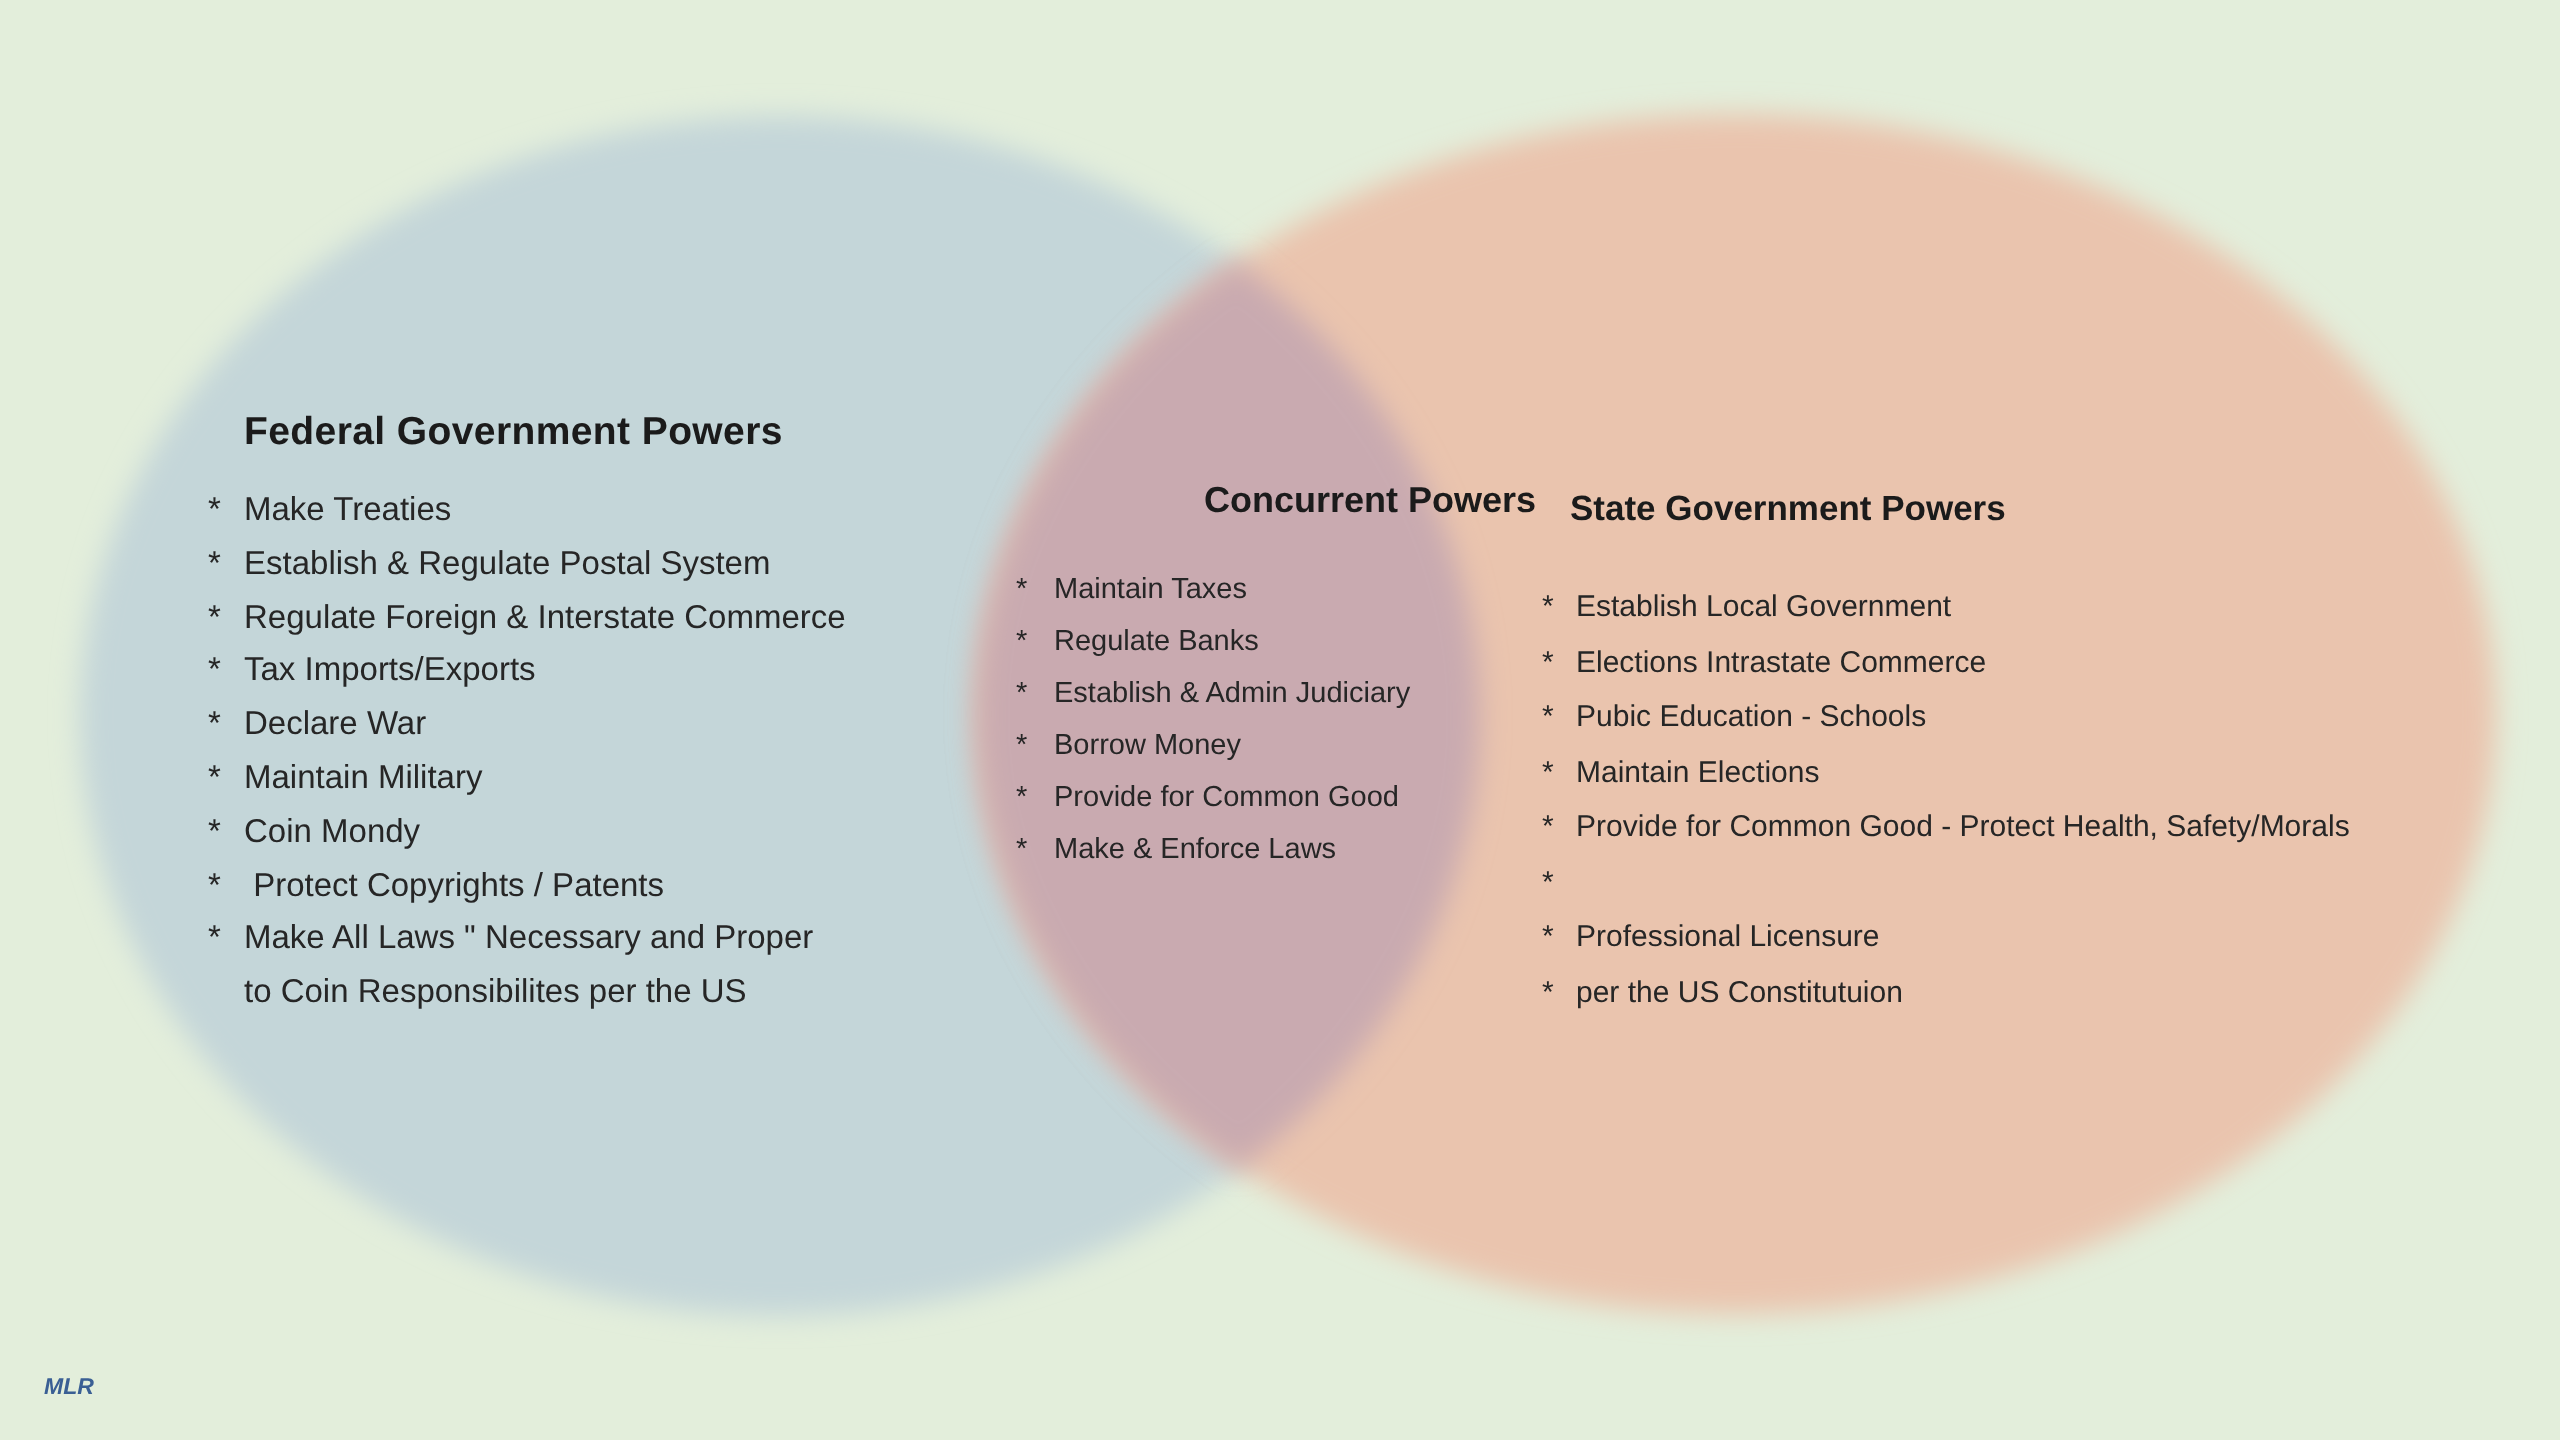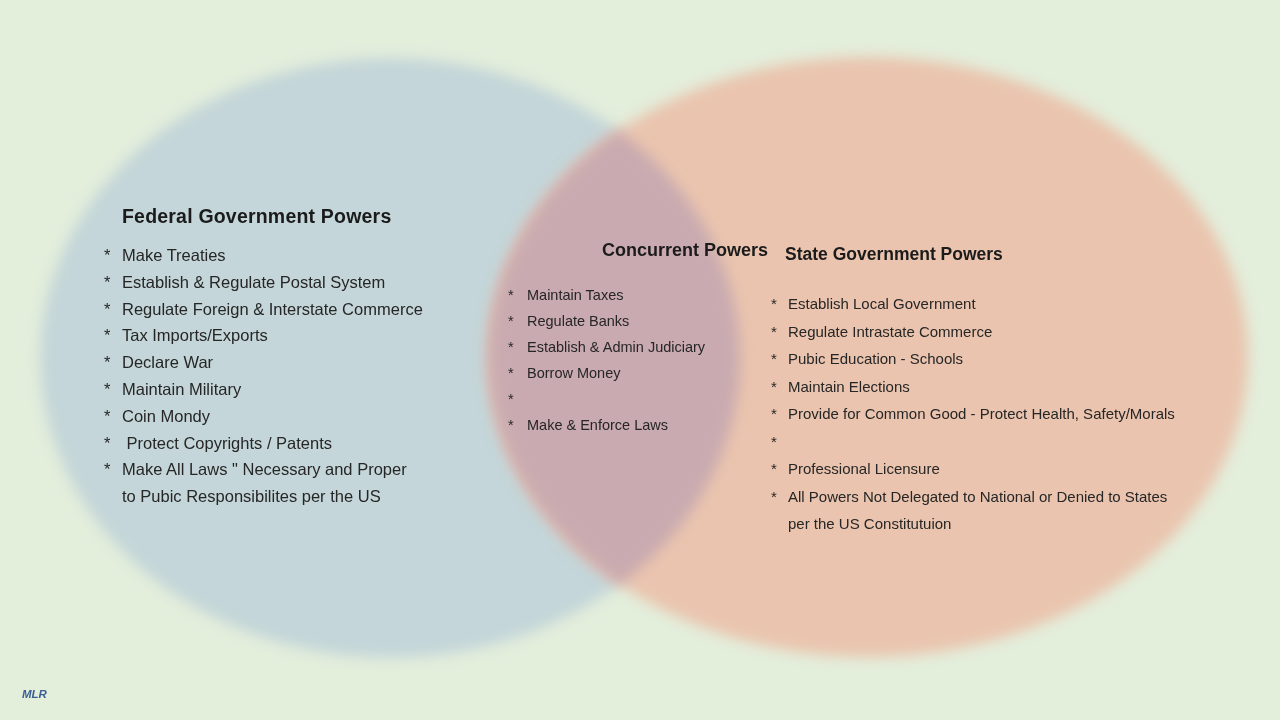--- a/index.html
+++ b/index.html
@@ -146,21 +146,21 @@
         <li>
           <span class="marker">*</span>
           <div class="lines">
             <div> Protect Copyrights / Patents</div>
           </div>
         </li>
         <li>
           <span class="marker">*</span>
           <div class="lines">
             <div>Make All Laws " Necessary and Proper</div>
-            <div>to Pubic Responsibilites per the US</div>
+            <div>to Coin Responsibilites per the US</div>
           </div>
         </li>
       </ul>
   </section>
 
   <section class="panel concurrent" style="color: rgb(38, 38, 38);">
     <h2>Concurrent Powers</h2>
     <ul>
         <li>
           <span class="marker">*</span>
@@ -181,20 +181,23 @@
           </div>
         </li>
         <li>
           <span class="marker">*</span>
           <div class="lines">
             <div>Borrow Money</div>
           </div>
         </li>
         <li>
           <span class="marker">*</span>
+          <div class="lines">
+            <div>Provide for Common Good</div>
+          </div>
         </li>
         <li>
           <span class="marker">*</span>
           <div class="lines">
             <div>Make &amp; Enforce Laws</div>
           </div>
         </li>
       </ul>
   </section>
 
@@ -203,21 +206,21 @@
     <ul>
         <li>
           <span class="marker">*</span>
           <div class="lines">
             <div>Establish Local Government</div>
           </div>
         </li>
         <li>
           <span class="marker">*</span>
           <div class="lines">
-            <div>Regulate Intrastate Commerce</div>
+            <div>Elections Intrastate Commerce</div>
           </div>
         </li>
         <li>
           <span class="marker">*</span>
           <div class="lines">
             <div>Pubic Education - Schools</div>
           </div>
         </li>
         <li>
           <span class="marker">*</span>
@@ -236,21 +239,20 @@
         </li>
         <li>
           <span class="marker">*</span>
           <div class="lines">
             <div>Professional Licensure</div>
           </div>
         </li>
         <li>
           <span class="marker">*</span>
           <div class="lines">
-            <div>All Powers Not Delegated to National or Denied to States</div>
             <div>per the US Constitutuion</div>
           </div>
         </li>
       </ul>
   </section>
 
   <div class="watermark" style="color: rgb(58, 95, 148);">MLR</div>
 
 </div>
 

